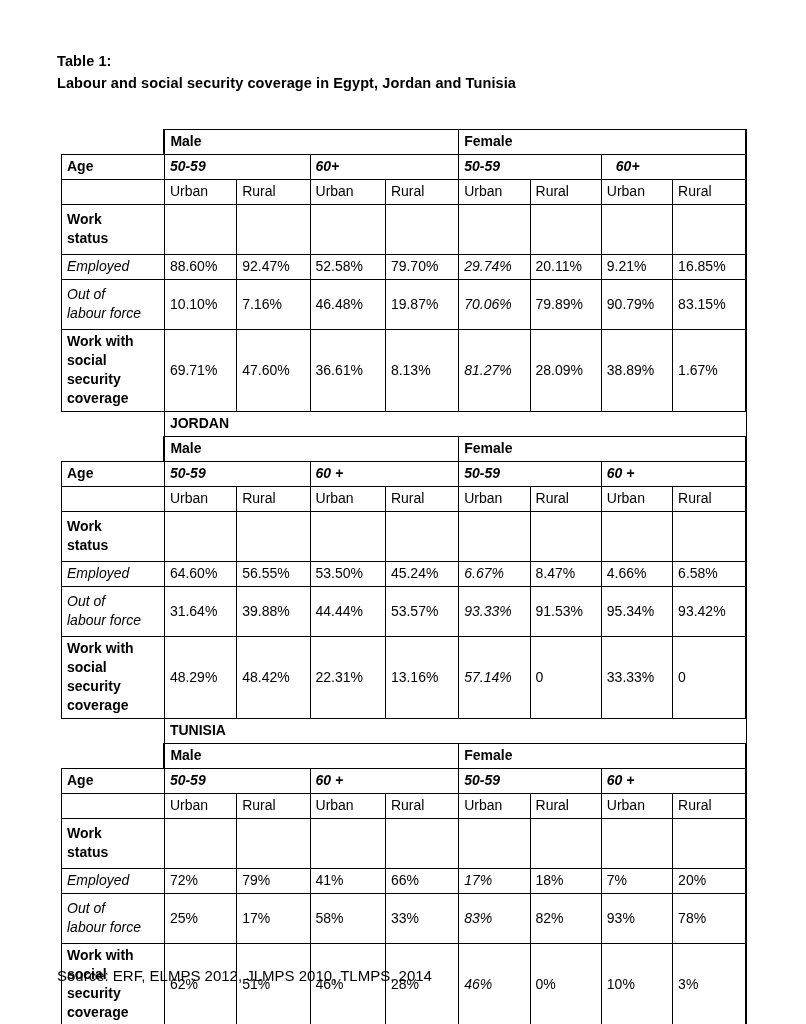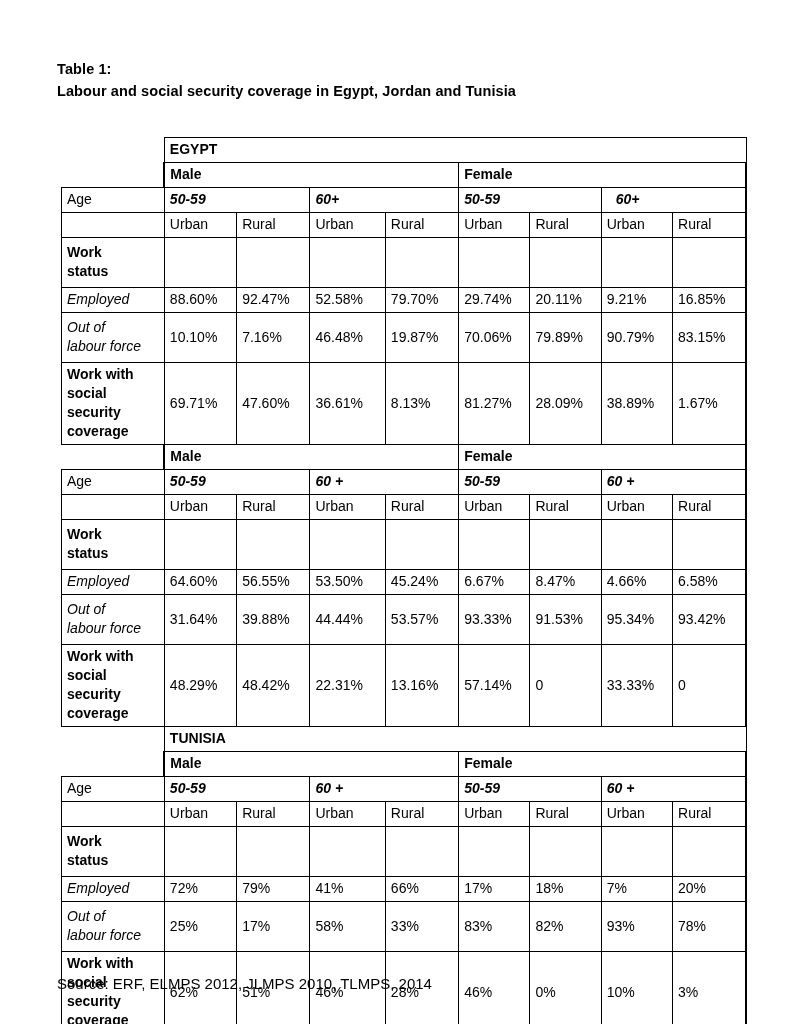--- a/index.html
+++ b/index.html
@@ -10,21 +10,21 @@
   body {
     width: 806px;
     height: 1024px;
     font-family: "Liberation Sans", sans-serif;
     color: #000000;
     position: relative;
     overflow: hidden;
   }
   .page {
     position: absolute;
-    left: 0; top: 12px;
+    left: 0; top: 4px;
     width: 806px;
     height: 772px;
   }
   .title-block {
     position: absolute;
     left: 57px;
     top: 46px;
     font-size: 14.5px;
     font-weight: bold;
     line-height: 22px;
@@ -81,21 +81,21 @@
   td.gender {
     font-weight: bold;
     border-left: 2px solid #000;
     border-bottom: 1px solid #000;
   }
   td.gender.male { border-left: 2px solid #000; border-right: 1.8px solid #000; }
   td.gender.female { border-right: 2px solid #000; margin-left: 40px; }
 
   
   td.agecell {
-    font-weight: normal;
+    font-weight: bold;
     border-top: 1.6px solid #000;
     border-bottom: 1.6px solid #000;
     border-left: 1.6px solid #000;
     border-right: 1.6px solid #000;
   }
   td.agegroup {
     font-weight: bold;
     font-style: italic;
     border-top: 1px solid #000;
     border-bottom: 1px solid #000;
@@ -118,21 +118,21 @@
   
   td.rowlabel {
     border-left: 1.6px solid #000;
     border-right: 1.6px solid #000;
     border-top: 1px solid #000;
     border-bottom: 1px solid #000;
   }
   td.rowlabel.bold { font-weight: bold; }
   td.rowlabel.ital { font-style: italic; }
   td.val { text-align: left; }
-  td.val.sep-left { border-left: 1.8px solid #000; }
+  td.val.sep-left { border-left: 1.8px solid #000; font-style: italic; }
   td.val.edge-right { border-right: 2px solid #000; }
   td.lastrow { border-bottom: 2.5px solid #000; }
   td.rowlabel.lastrow { border-bottom: 2.5px solid #000; }
 
   .tall { height: 44px; }
   .tall4 { height: 72px; }
   .two-line { line-height: 19px; }
 
   .source {
     position: absolute;
@@ -160,24 +160,20 @@
         <col class="c-d3">
         <col class="c-d4">
       <col class="c-d5">
         <col class="c-d6">
         <col class="c-d7">
         <col class="c-d8">
     </colgroup>
     <tbody id="table-body">
         <tr>
           <td class="spacer"></td>
-          <td class="country" colspan="8">EGYPT</td>
-        </tr>
-        <tr>
-          <td class="spacer"></td>
           <td class="gender male" colspan="4">Male</td>
           <td class="gender female" colspan="4">Female</td>
         </tr>
         <tr>
           <td class="agecell">Age</td>
           <td class="agegroup" colspan="2">50-59</td>
           <td class="agegroup" colspan="2">60+</td>
           <td class="agegroup sep-left" colspan="2">50-59</td>
           <td class="agegroup edge-right indent" colspan="2">60+</td>
         </tr>
@@ -231,20 +227,24 @@
           <td class="val">47.60%</td>
           <td class="val">36.61%</td>
           <td class="val">8.13%</td>
           <td class="val sep-left">81.27%</td>
           <td class="val">28.09%</td>
           <td class="val">38.89%</td>
           <td class="val edge-right">1.67%</td>
         </tr>
         <tr>
           <td class="spacer"></td>
+          <td class="country" colspan="8">JORDAN</td>
+        </tr>
+        <tr>
+          <td class="spacer"></td>
           <td class="gender male" colspan="4">Male</td>
           <td class="gender female" colspan="4">Female</td>
         </tr>
         <tr>
           <td class="agecell">Age</td>
           <td class="agegroup" colspan="2">50-59</td>
           <td class="agegroup" colspan="2">60 +</td>
           <td class="agegroup sep-left" colspan="2">50-59</td>
           <td class="agegroup edge-right" colspan="2">60 +</td>
         </tr>

